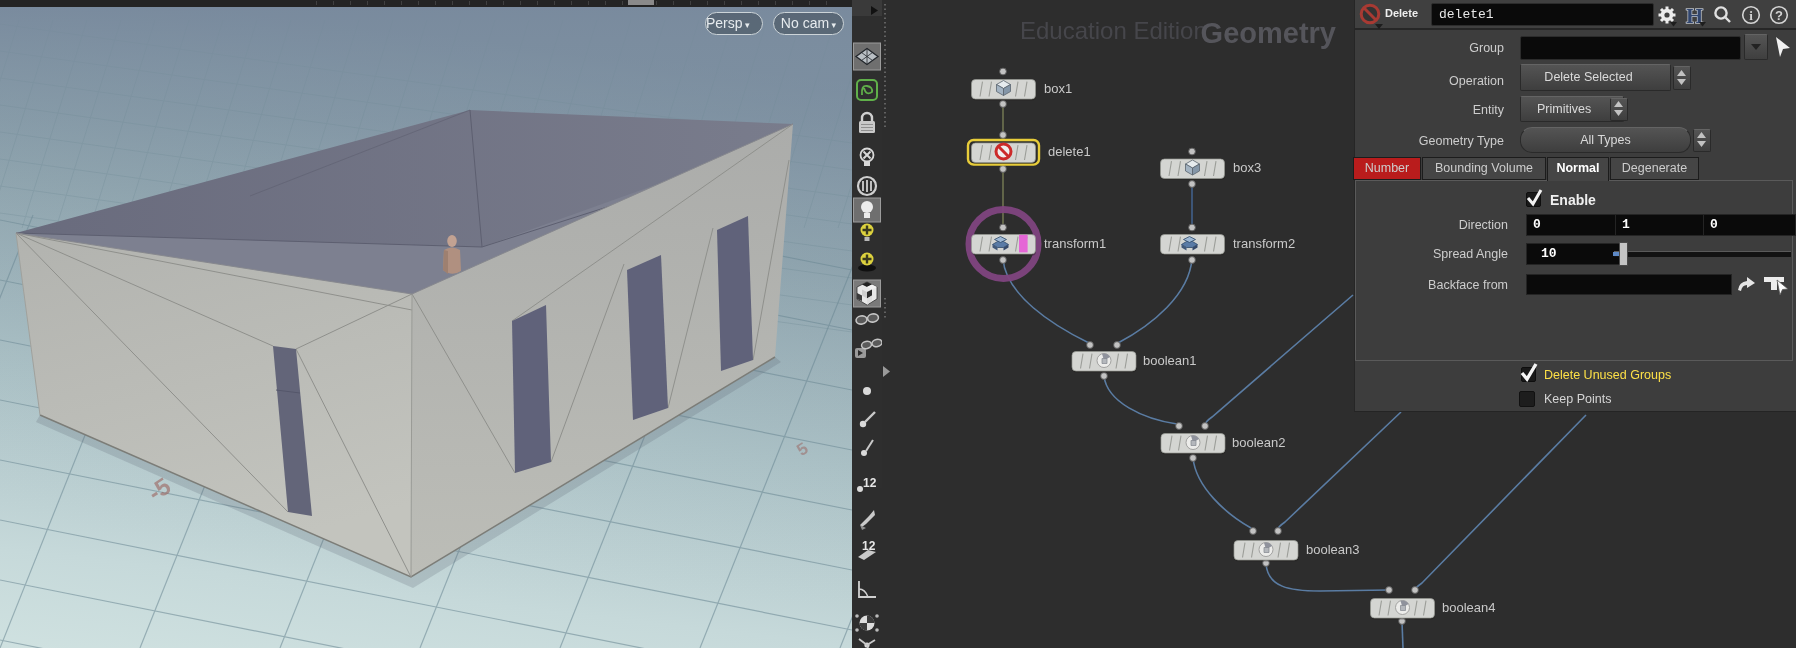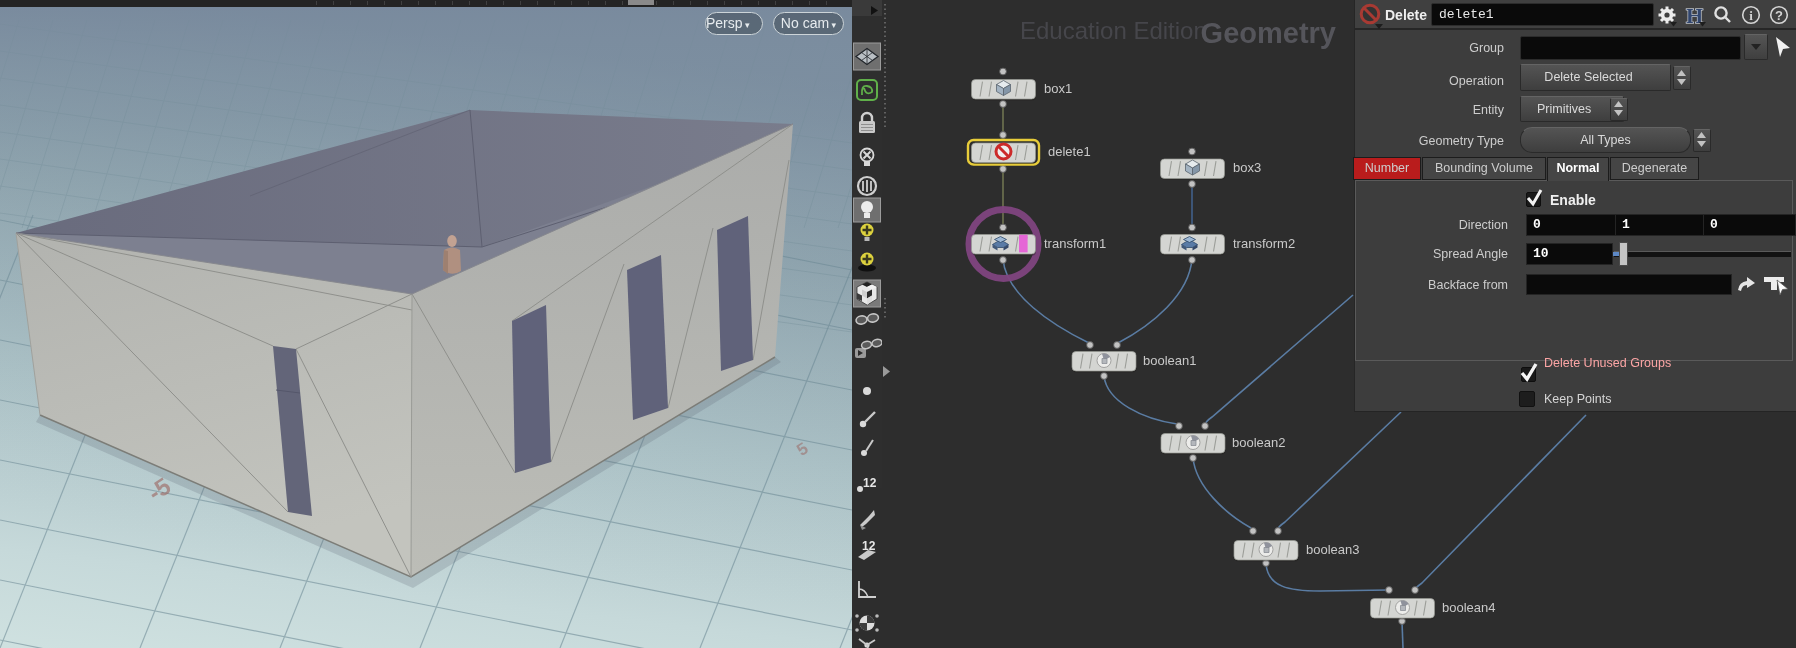--- a/index.html
+++ b/index.html
@@ -289,21 +289,21 @@
 </div>
 
 <div class="abs" id="panel" style="left:1354px;top:0;width:442px;height:412px;background:#3d3d3d;border-left:1px solid #262626;border-bottom:1px solid #242424;box-sizing:border-box;font-size:12.5px;color:#cdcdcd;">
 
   <div class="abs" style="left:0;top:0;width:442px;height:28px;background:#404040;border-bottom:2px solid #262626;"></div>
   <svg class="abs" style="left:4px;top:3px;" width="24" height="26" viewBox="0 0 24 26">
     <circle cx="11" cy="11" r="8.8" fill="#333" stroke="#a83a33" stroke-width="3"></circle>
     <path d="M4.8,4.8 L17.2,17.2" stroke="#a83a33" stroke-width="3"></path>
     <path d="M16,21 L24,21 L20,26 Z" fill="#1d1d1d"></path>
   </svg>
-  <div class="abs" style="left:30px;top:7px;font-weight:bold;font-size:14px;color:#efefef;">Delete</div>
+  <div class="abs" style="left:30px;top:7px;font-weight:bold;font-size:11px;color:#efefef;">Delete</div>
   <div class="abs" style="left:76px;top:3px;width:214px;height:21px;background:#0a0a0a;border:1px solid #2c2c2c;border-radius:2px;font-family:'Liberation Mono',monospace;font-size:13px;color:#e8e8e8;line-height:21px;padding-left:7px;">delete1</div>
 
   <svg class="abs" style="left:300px;top:3px;" width="140" height="24" viewBox="0 0 140 24">
 
     <g transform="translate(12,12)" fill="#ececec">
       <g stroke="#ececec" stroke-width="3">
         <path d="M0,-8.5 V8.5 M-8.5,0 H8.5 M-6,-6 L6,6 M-6,6 L6,-6"></path>
       </g>
       <circle r="6.2"></circle>
       <circle r="2.6" fill="#404040"></circle>
@@ -371,41 +371,41 @@
         <path d="M3,11 L8,17 L16,3" stroke="#f2f2f2" stroke-width="3" fill="none"></path>
       </svg>
   <div class="abs" style="left:195px;top:192px;font-weight:bold;font-size:14px;color:#efefef;">Enable</div>
 
   <div class="abs" style="right:288px;top:218px;padding-left:36px;">Direction</div>
   <div class="abs" style="left:171px;top:214px;width:84px;height:20px;background:#0a0a0a;border:1px solid #242424;font-family:'Liberation Mono',monospace;font-weight:bold;font-size:13px;color:#fff;line-height:20px;padding-left:6px;">0</div>
   <div class="abs" style="left:260px;top:214px;width:84px;height:20px;background:#0a0a0a;border:1px solid #242424;font-family:'Liberation Mono',monospace;font-weight:bold;font-size:13px;color:#fff;line-height:20px;padding-left:6px;">1</div>
   <div class="abs" style="left:348px;top:214px;width:85px;height:20px;background:#0a0a0a;border:1px solid #242424;font-family:'Liberation Mono',monospace;font-weight:bold;font-size:13px;color:#fff;line-height:20px;padding-left:6px;">0</div>
 
   <div class="abs" style="right:288px;top:247px;">Spread Angle</div>
-  <div class="abs" style="left:171px;top:243px;width:79px;height:20px;background:#0a0a0a;border:1px solid #242424;font-family:'Liberation Mono',monospace;font-weight:bold;font-size:13px;color:#fff;line-height:19px;padding-left:6px;">10</div>
+  <div class="abs" style="left:171px;top:243px;width:79px;height:20px;background:#0a0a0a;border:1px solid #242424;font-family:'Liberation Mono',monospace;font-weight:bold;font-size:13px;color:#fff;line-height:19px;padding-left:14px;">10</div>
   <div class="abs" style="left:259px;top:251px;width:177px;height:5px;background:#121212;border-top:1px solid #5a5a5a;"></div>
   <div class="abs" style="left:258px;top:252px;width:8px;height:4px;background:#5d88c5;"></div>
   <div class="abs" style="left:264px;top:242px;width:7px;height:22px;background:#c4c4c4;border:1px solid #4a4a4a;"></div>
 
   <div class="abs" style="right:288px;top:278px;">Backface from</div>
   <div class="abs" style="left:171px;top:274px;width:204px;height:19px;background:#0a0a0a;border:1px solid #242424;"></div>
   <svg class="abs" style="left:381px;top:276px;" width="20" height="18" viewBox="0 0 20 18">
     <path d="M2,14 Q3,6 11,5 L11,1 L19,7 L11,12 L11,9 Q6,9 5,15 Z" fill="#e6e6e6"></path>
   </svg>
   <svg class="abs" style="left:408px;top:272px;" width="26" height="24" viewBox="0 0 26 24">
     <rect x="1" y="5" width="20" height="5" fill="#ececec"></rect>
     <rect x="8" y="10" width="6" height="8" fill="#ececec"></rect>
     <path d="M14,8 L25,17 L19.5,17.5 L17,23 Z" fill="#fbfbfb" stroke="#555" stroke-width="0.8"></path>
   </svg>
 
   <div class="abs" style="left:166px;top:367px;width:13px;height:13px;background:#191919;border:1px solid #0e0e0e;border-radius:2px;"></div>
   <svg class="abs" style="left:164px;top:361px;" width="22" height="22">
         <path d="M3,12 L8,18 L17,3" stroke="#f5f5f5" stroke-width="3.4" fill="none"></path>
       </svg>
-  <div class="abs" style="left:189px;top:356px;color:#fca5a5;">Delete Unused Groups</div>
+  <div class="abs" style="left:189px;top:368px;color:#fde047;">Delete Unused Groups</div>
   <div class="abs" style="left:164px;top:391px;width:14px;height:14px;background:#1d1d1d;border:1px solid #111;border-radius:2px;"></div>
   <div class="abs" style="left:189px;top:392px;color:#d5d5d5;">Keep Points</div>
 </div>
 
 <div class="abs" style="left:852px;top:0;width:30px;height:488px;background:#2e2e2e;">
 <svg width="30" height="648" viewBox="0 0 30 648">
 <rect x="0" y="0" width="30" height="16" fill="#3a3a3a"></rect>
 <path d="M19,6 L26,10.5 L19,15 Z" fill="#111"></path>
 
 <rect x="1.5" y="43" width="27" height="27" fill="#6f6f6f" stroke="#9c9c9c" stroke-width="1"></rect>

